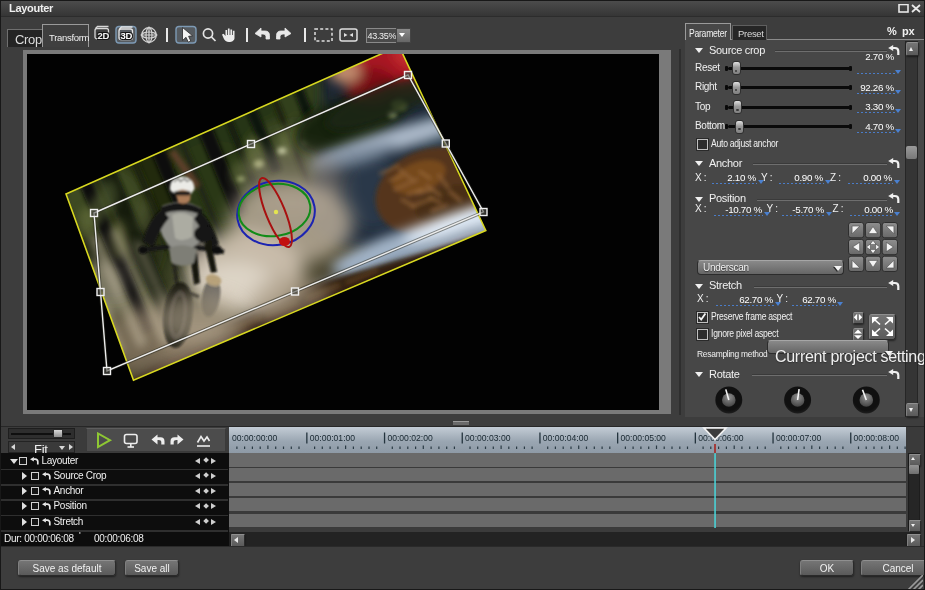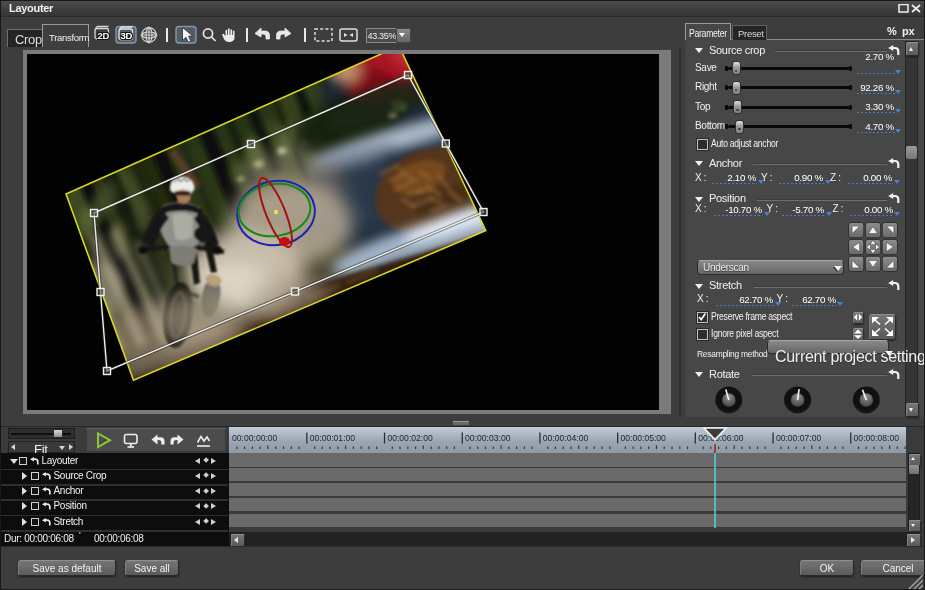--- a/index.html
+++ b/index.html
@@ -307,21 +307,21 @@
 <div class="ab" style="left:904.5px;top:145px;width:11px;height:13px;background:linear-gradient(#9a9a9a,#787878);border-radius:2px"></div>
 <div class="ab btn" style="left:904.5px;top:402px;width:11px;height:12px;border-radius:2px"></div>
 <div class="ab" style="left:907.5px;top:407px;width:0;height:0;border-left:2.8px solid transparent;border-right:2.8px solid transparent;border-top:4px solid #f0f0f0"></div>
 <div class="ab" style="left:694px;top:47.0px;width:0;height:0;border-left:4.5px solid transparent;border-right:4.5px solid transparent;border-top:5.5px solid #f0f0f0"></div>
     <div class="ab txt" style="left:708px;top:42.5px;font-size:11px">Source crop</div>
     <div class="ab hdrline" style="left:774px;top:49.0px;width:112px"></div>
     <svg class="ab" style="left:886px;top:43.5px" width="13" height="12" viewBox="0 0 13 12">
       <path d="M11.3 10 V6.2 Q11.3 3 7.8 3 L5.6 3" fill="none" stroke="#f0f0f0" stroke-width="2.2"></path>
       <polygon points="6.2,0 6.2,6 1.2,3" fill="#f0f0f0"></polygon>
     </svg>
-<div class="ab txt" style="left:694px;top:60.5px;font-size:10px">Save</div>
+<div class="ab txt" style="left:694px;top:60.5px;font-size:10px">Reset</div>
     <div class="ab" style="left:727px;top:65.5px;width:123px;height:3px;background:#0a0a0a;border-radius:2px"></div>
     <div class="ab" style="left:724px;top:64.5px;width:3px;height:5px;background:#0a0a0a;border-radius:1px"></div>
     <div class="ab" style="left:848px;top:64.5px;width:3px;height:5px;background:#0a0a0a;border-radius:1px"></div>
     <div class="ab" style="left:730.5px;top:60px;width:9px;height:14px;background:linear-gradient(180deg,#e0e0e0,#9a9a9a 45%,#808080);border:1px solid #2f2f2f;border-radius:3px;box-sizing:border-box"></div>
     <div class="ab" style="left:733.7px;top:68.5px;width:2.4px;height:2.4px;background:#3a3a3a;border-radius:50%"></div>
     <div class="ab val" style="left:840px;top:50px;width:53px">2.70 %</div>
     <div class="ab dash" style="left:856px;top:72px;width:38px"></div>
     <div class="ab" style="left:894px;top:69px;width:0;height:0;border-left:3.3px solid transparent;border-right:3.3px solid transparent;border-top:4.4px solid #4a80d0"></div>
 <div class="ab txt" style="left:694px;top:80.0px;font-size:10px">Right</div>
     <div class="ab" style="left:727px;top:85.0px;width:123px;height:3px;background:#0a0a0a;border-radius:2px"></div>

